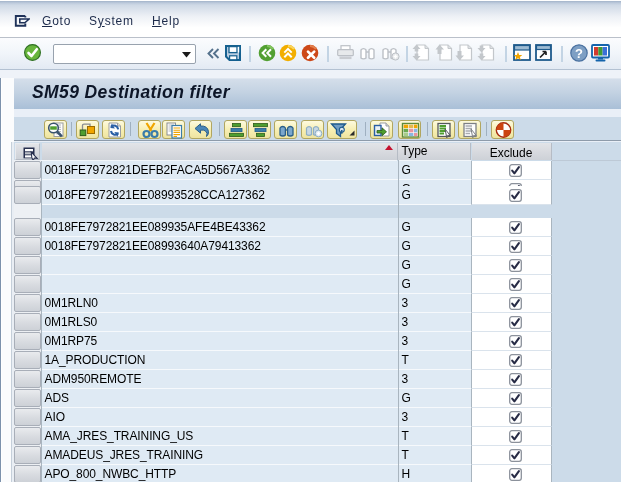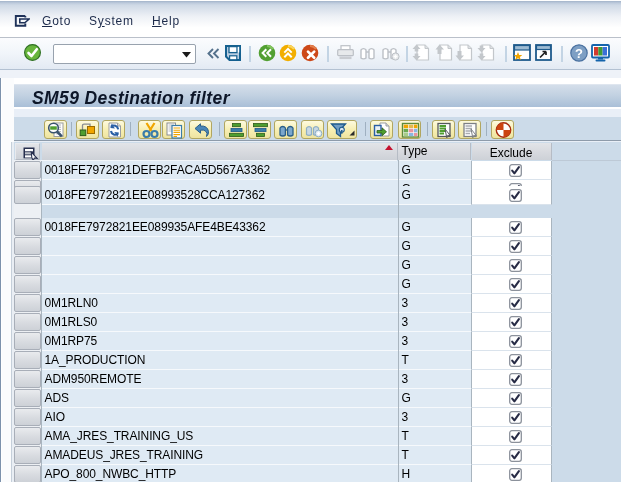--- a/index.html
+++ b/index.html
@@ -16,21 +16,21 @@
 .menuitem u { text-decoration:underline; }
 
 
 #systb { left:0; top:38px; width:621px; height:32px;
   background:linear-gradient(to bottom,#fbfcfe 0%,#f1f5fa 50%,#e3eaf3 100%);
   border-bottom:1px solid #b3c1d2; }
 .tsep { position:absolute; top:8px; width:2px; height:16px; background:#c3d4e4; }
 
 
 #belowtb { left:0; top:70px; width:621px; height:8px; background:#eef2f8; }
-#titlebar { left:14px; top:84px; width:607px; height:23px;
+#titlebar { left:14px; top:78px; width:607px; height:31px;
   background:linear-gradient(to bottom,#d4deea 0%,#c3d2e2 45%,#a9bfd7 100%);
   border-top:1px solid #dfe6ef;text-decoration:underline; }
 #titletext { position:absolute; left:18px; top:3px; font-size:17.5px; font-weight:bold;
   font-style:italic; color:#0d1628; letter-spacing:0.4px; }
 #gap2 { left:14px; top:109px; width:607px; height:8px; background:#e9eff7; }
 #lmargin { left:2px; top:70px; width:12px; height:412px; background:#fbfcfd; }
 #ledge { left:0; top:0; width:1px; height:482px; background:#7d92ac; }
 
 
 #apptb { left:14px; top:117px; width:607px; height:24px; background:#ccdbe9;
@@ -391,20 +391,21 @@
             <path d="M3.2 6.6 L5.4 9.3 L9.9 3.2" fill="none" stroke="#272b45" stroke-width="2.1" stroke-linecap="round" stroke-linejoin="round"></path>
           </svg>
         </div>
     </div>
     <div class="abs" style="top:95px;left:0;width:607px;height:19px">
       <div class="sel"></div>
       <div class="row" style="left:28px;top:0;width:429px">
           <div class="rsep" style="width:356px"></div>
           <div class="rsep" style="left:357px;width:73px"></div>
         </div>
+      <span class="rtext">0018FE7972821EE08993640A79413362</span>
       <span class="ttext">G</span>
       <div class="excell">
           <svg width="13" height="13" viewBox="0 0 13 13" style="position:absolute;left:36.5px;top:3px">
             <rect x="0.7" y="0.7" width="11.6" height="11.6" rx="2.2" fill="#fff" stroke="#8b919b" stroke-width="1.3"></rect>
             <path d="M3.2 6.6 L5.4 9.3 L9.9 3.2" fill="none" stroke="#272b45" stroke-width="2.1" stroke-linecap="round" stroke-linejoin="round"></path>
           </svg>
         </div>
     </div>
     <div class="abs" style="top:114px;left:0;width:607px;height:19px">
       <div class="sel"></div>

